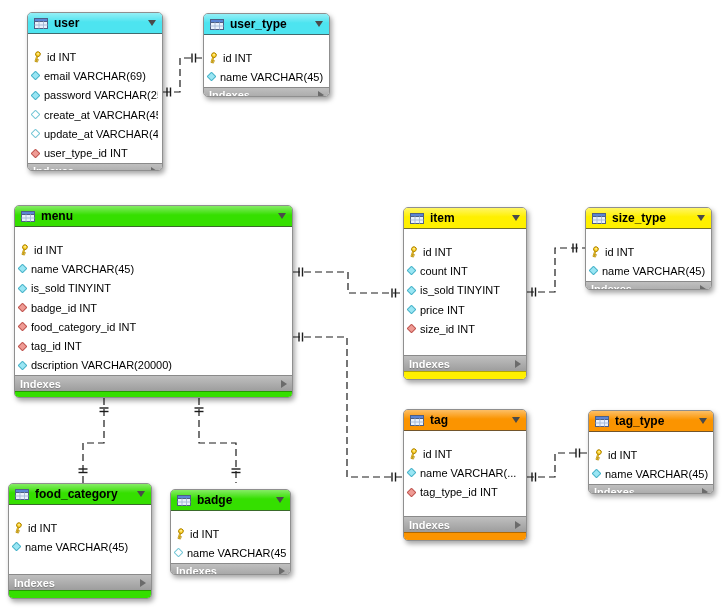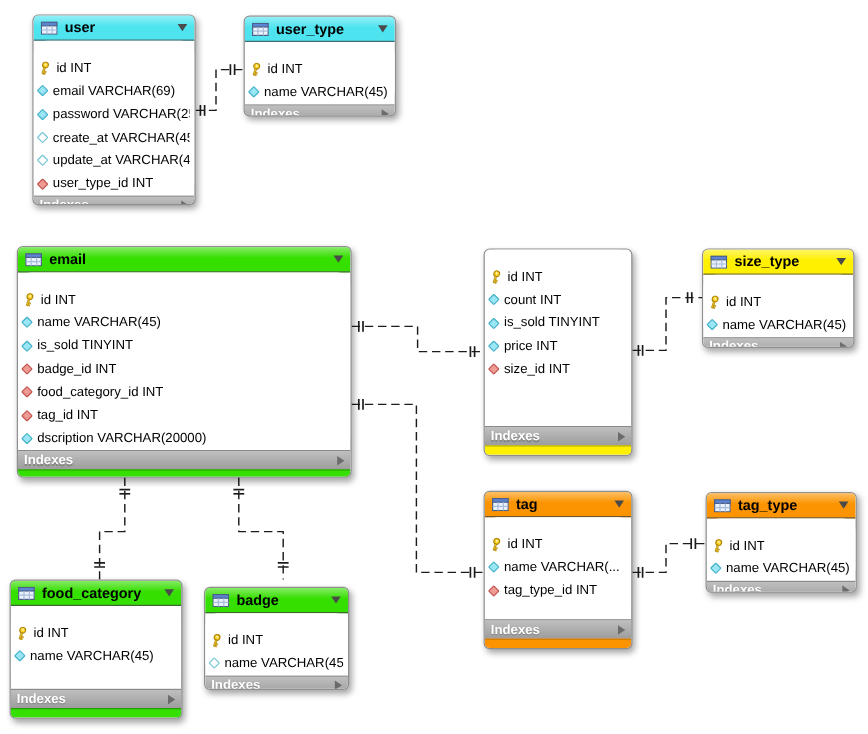--- a/index.html
+++ b/index.html
@@ -192,21 +192,21 @@
       <div class="hdr">
         <span style="display: inline-flex;">
           <svg width="14" height="11" viewBox="0 0 14 11">
             <rect x="0.5" y="0.5" width="13" height="10" fill="#e9f1fc" stroke="#4d5f85"></rect>
             <rect x="0.5" y="0.5" width="13" height="3" fill="#5b84d4" stroke="#4d5f85"></rect>
             <line x1="5" y1="3.5" x2="5" y2="10.5" stroke="#a9bcd9"></line>
             <line x1="9.5" y1="3.5" x2="9.5" y2="10.5" stroke="#a9bcd9"></line>
             <line x1="0.5" y1="7" x2="13.5" y2="7" stroke="#a9bcd9"></line>
           </svg>
         </span>
-        <span class="title">email</span>
+        <span class="title">menu</span>
         <span class="collapse"></span>
       </div>
       <div class="body">
         <div class="row">
           <span style="display: inline-flex; flex: 0 0 10px;">
             <svg class="keyicon" viewBox="0 0 10 12">
               <g transform="rotate(18 5 6)">
                 <circle cx="5" cy="3" r="2.4" fill="#ffd427" stroke="#ab8207" stroke-width="0.9"></circle>
                 <circle cx="5" cy="2.6" r="0.8" fill="#fff6cf"></circle>
                 <rect x="4.35" y="5.2" width="1.3" height="5.6" fill="#ffd427" stroke="#ab8207" stroke-width="0.6"></rect>
@@ -242,20 +242,33 @@
           <span class="lbl">dscription VARCHAR(20000)</span>
         </div>
       </div>
       <div class="idx">
         <span>Indexes</span>
         <span class="expand"></span>
       </div>
       <div class="strip"></div>
     </div>
     <div class="table" style="left: 403px; top: 207px; width: 124px; height: 173px; --tc: #FFF000;">
+      <div class="hdr">
+        <span style="display: inline-flex;">
+          <svg width="14" height="11" viewBox="0 0 14 11">
+            <rect x="0.5" y="0.5" width="13" height="10" fill="#e9f1fc" stroke="#4d5f85"></rect>
+            <rect x="0.5" y="0.5" width="13" height="3" fill="#5b84d4" stroke="#4d5f85"></rect>
+            <line x1="5" y1="3.5" x2="5" y2="10.5" stroke="#a9bcd9"></line>
+            <line x1="9.5" y1="3.5" x2="9.5" y2="10.5" stroke="#a9bcd9"></line>
+            <line x1="0.5" y1="7" x2="13.5" y2="7" stroke="#a9bcd9"></line>
+          </svg>
+        </span>
+        <span class="title">item</span>
+        <span class="collapse"></span>
+      </div>
       <div class="body">
         <div class="row">
           <span style="display: inline-flex; flex: 0 0 10px;">
             <svg class="keyicon" viewBox="0 0 10 12">
               <g transform="rotate(18 5 6)">
                 <circle cx="5" cy="3" r="2.4" fill="#ffd427" stroke="#ab8207" stroke-width="0.9"></circle>
                 <circle cx="5" cy="2.6" r="0.8" fill="#fff6cf"></circle>
                 <rect x="4.35" y="5.2" width="1.3" height="5.6" fill="#ffd427" stroke="#ab8207" stroke-width="0.6"></rect>
                 <rect x="5.6" y="8" width="1.7" height="1" fill="#ffd427" stroke="#ab8207" stroke-width="0.5"></rect>
                 <rect x="5.6" y="9.8" width="1.4" height="1" fill="#ffd427" stroke="#ab8207" stroke-width="0.5"></rect>

